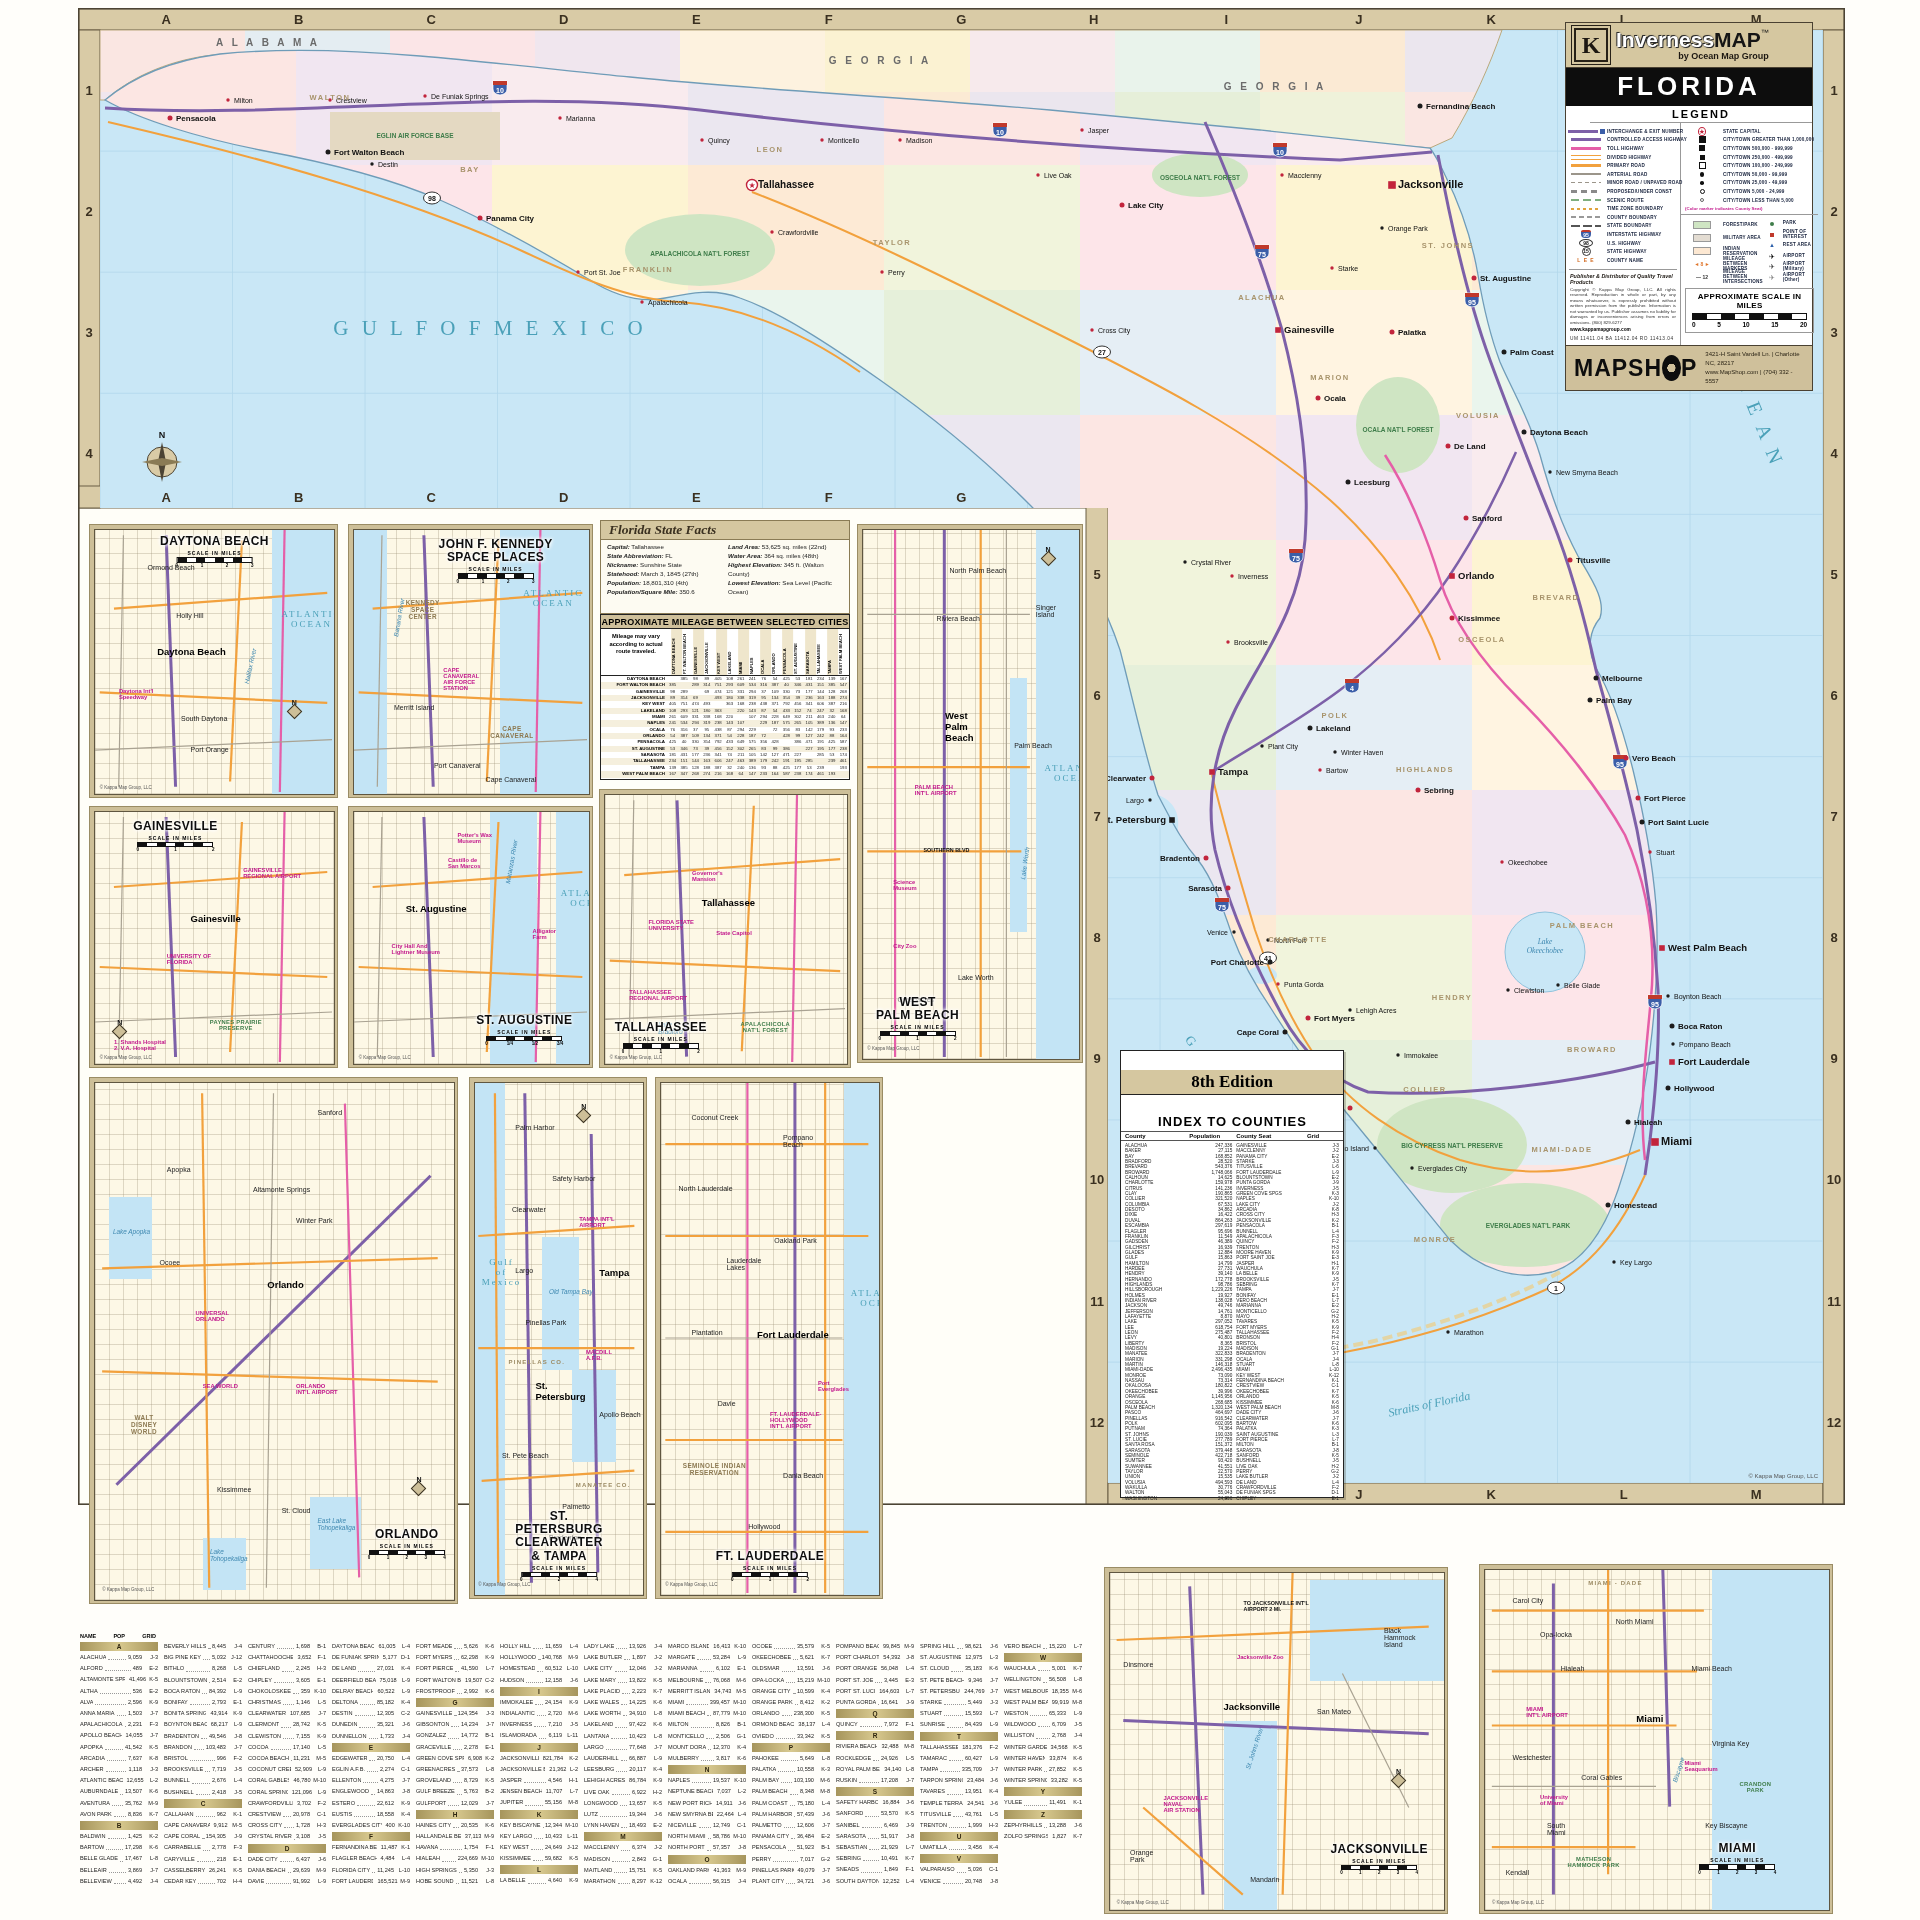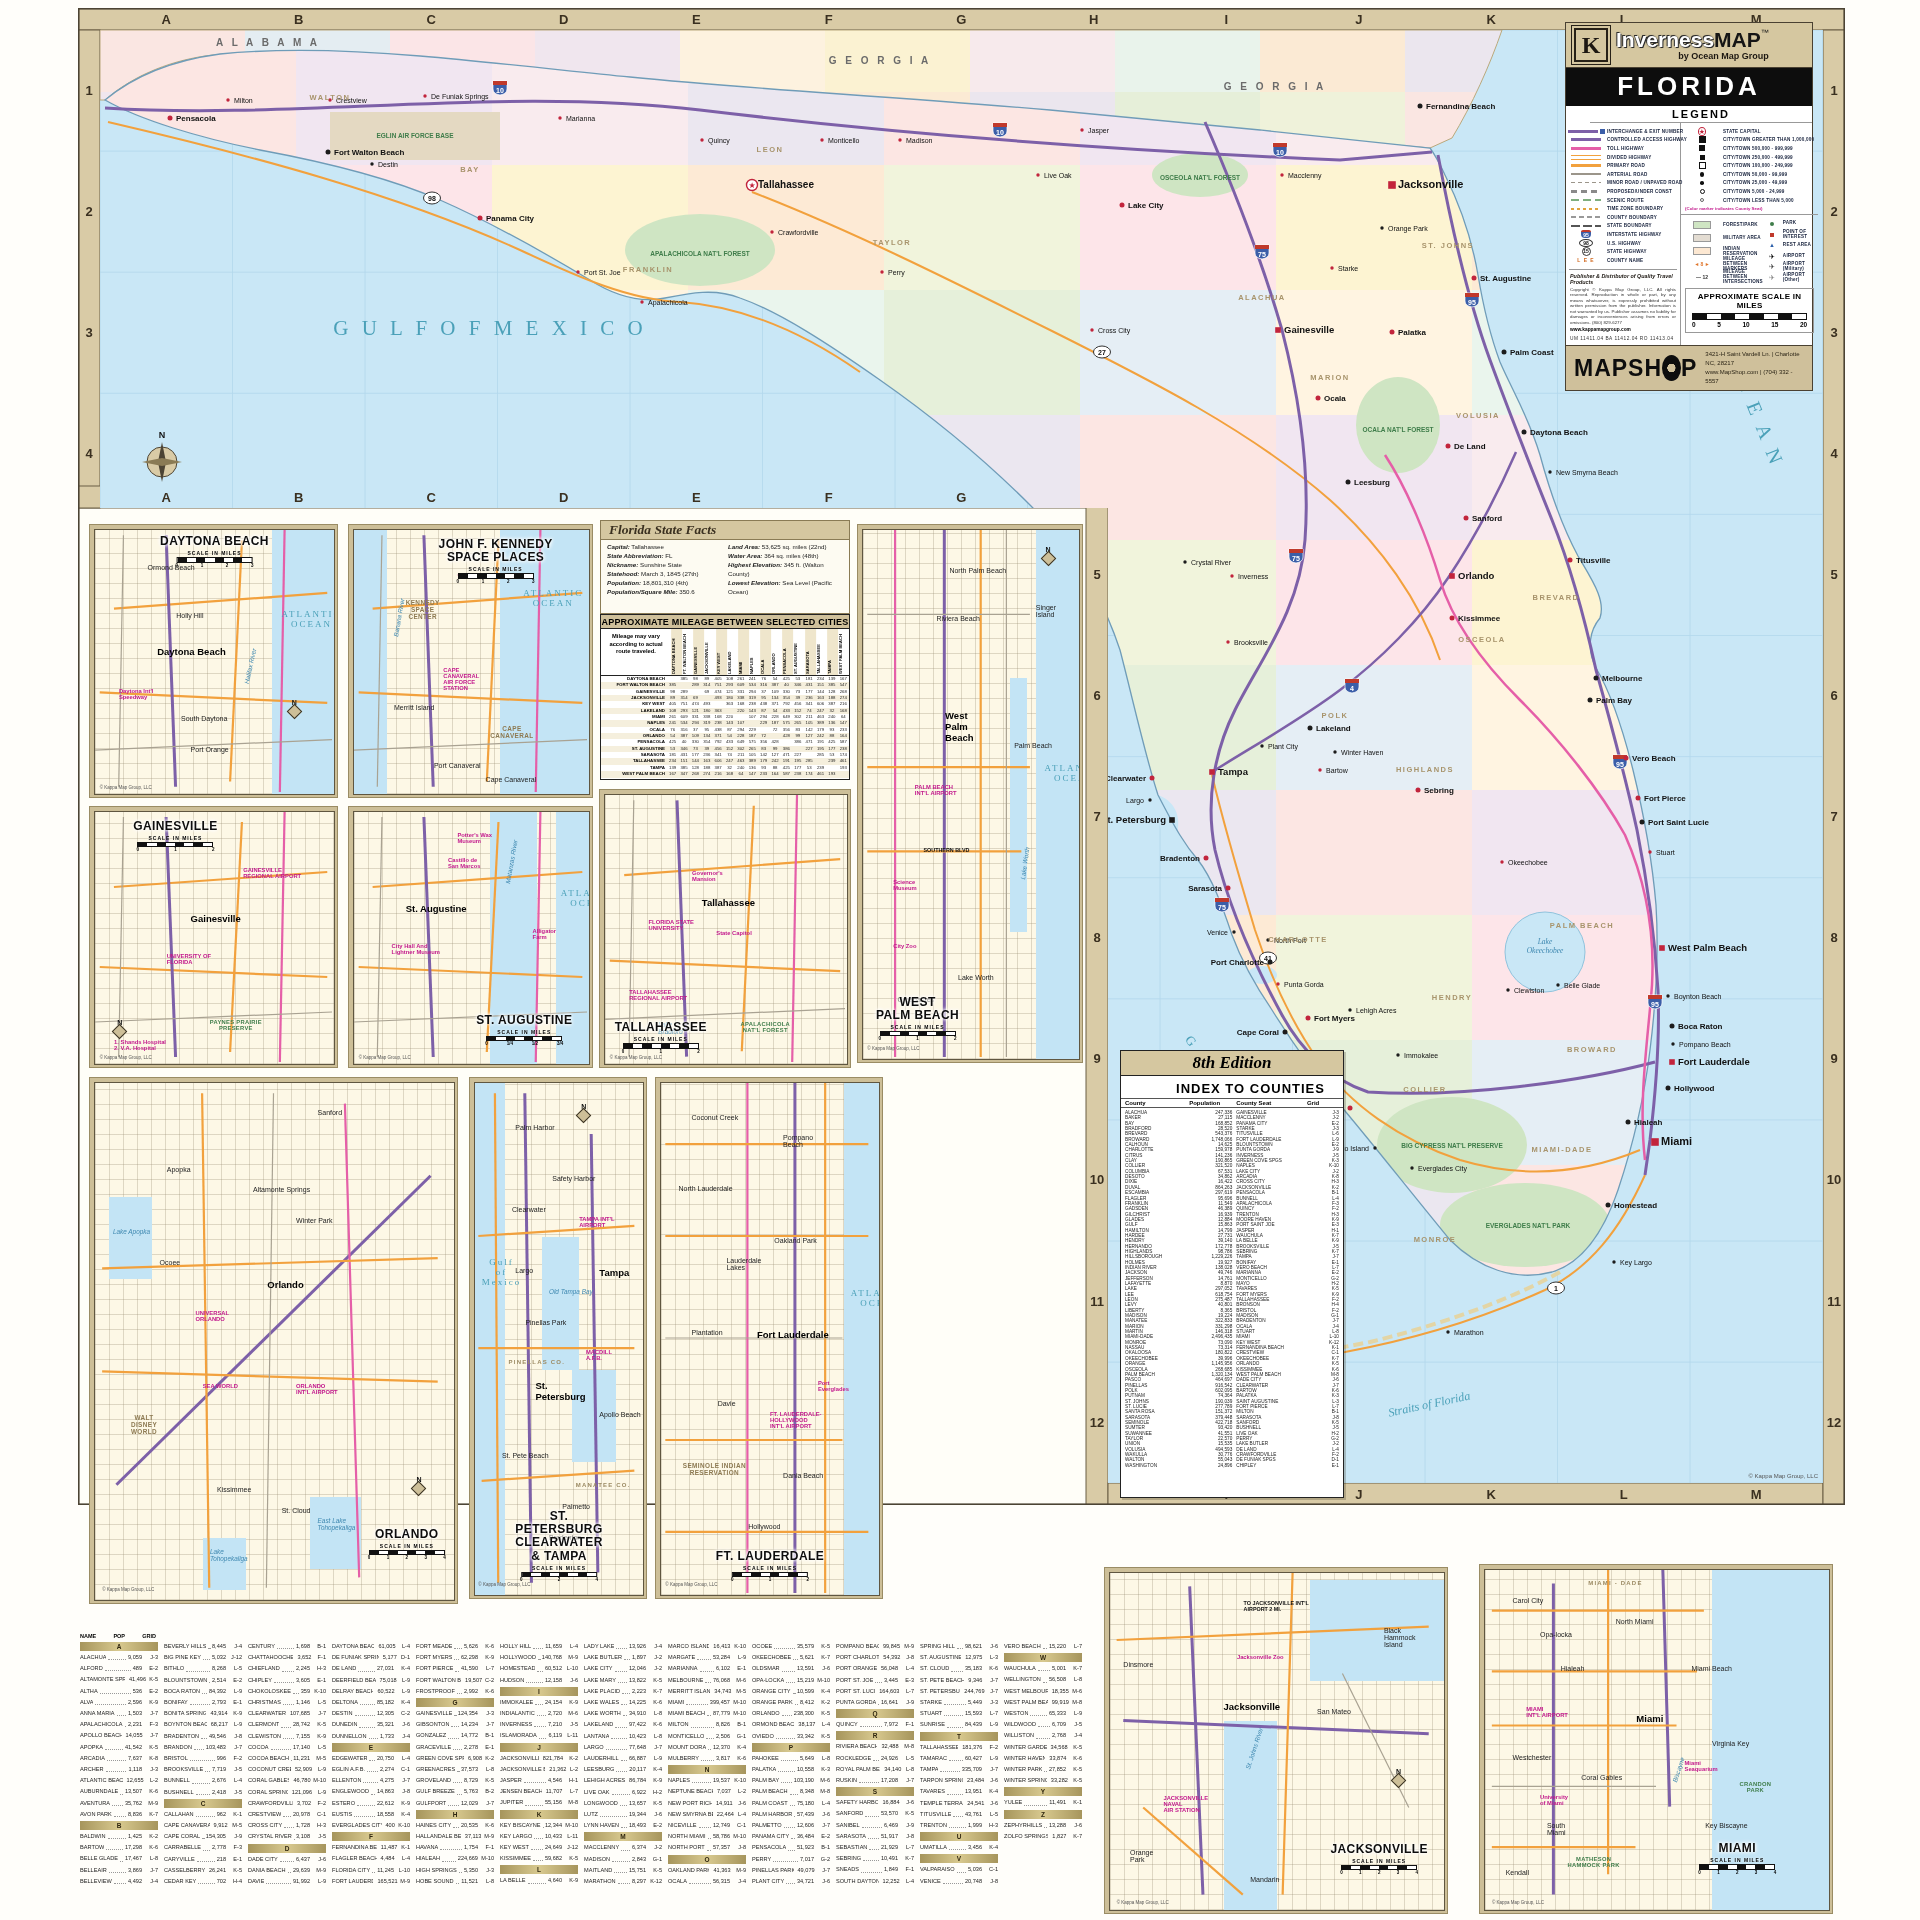--- a/index.html
+++ b/index.html
@@ -34,22 +34,22 @@
   .scaleblk{border:1px solid #999;margin-top:5px;padding:3px 6px 4px;}
   .scalelab{font-size:8px;font-weight:bold;text-align:center;margin-bottom:3px;letter-spacing:.3px;}
   .sbar{height:4.5px;border:1px solid #111;background:repeating-linear-gradient(90deg,#111 0 12.5%,#fff 12.5% 25%);}
   .sticks{display:flex;justify-content:space-between;font-size:6.5px;font-weight:bold;margin-top:1px;padding:0 0;}
   .mapshopbar{background:#cfc09b;border-top:1.5px solid #4a4132;display:flex;align-items:center;gap:8px;padding:4px 8px;}
   .mslogo{font-size:23px;font-weight:800;color:#0d0d0d;letter-spacing:1px;}
   .mso{color:#0d0d0d;background:radial-gradient(circle,#cfc09b 25%,#0d0d0d 27%);border-radius:50%;}
   .msaddr{font-size:6px;color:#2c2517;line-height:1.5;}
   
   #countybox{position:absolute;left:1120px;top:1050px;width:222px;height:446px;background:#fff;border:1.5px solid #222;box-shadow:2px 2px 0 rgba(60,50,30,.25);}
-  .cb-ed{background:#d5c7a0;border-bottom:1px solid #222;font-family:"Liberation Serif",serif;font-style:italic;font-weight:bold;font-size:17px;text-align:center;padding:2px 1px;}
-  .cb-title{font-size:13px;font-weight:bold;text-align:center;letter-spacing:1px;padding:5px 0 2px;margin-left:37px;}
+  .cb-ed{background:#d5c7a0;border-bottom:1px solid #222;font-family:"Liberation Serif",serif;font-weight:bold;font-size:17px;text-align:center;padding:2px 1px;margin-top:19px;}
+  .cb-title{font-size:13px;font-weight:bold;letter-spacing:1px;padding:19px 0 2px;margin-left:37px;}
   .cb-head{display:grid;grid-template-columns:30% 22% 33% 15%;font-size:6px;font-weight:bold;border-top:1px solid #555;border-bottom:1px solid #555;padding:1px 4px;}
   .cb-rows{padding:2px 4px;}
   .cb-r{display:grid;grid-template-columns:30% 22% 33% 15%;font-size:4.7px;line-height:5.35px;color:#222;}
   .cb-r span{overflow:hidden;white-space:nowrap;}
   .cb-pop{text-align:right;padding-right:4px;}
   .cb-grid{text-align:right;}
   
   #factsbox{position:absolute;left:600px;top:520px;width:248px;height:92px;background:#fdfbf2;border:1.5px solid #8a7b55;}
   .fb-title{background:#d5c7a0;font-family:"Liberation Serif",serif;font-style:italic;font-weight:bold;font-size:13.5px;color:#3a3020;padding:1px 8px;border-bottom:1px solid #8a7b55;}
   .fb-cols{display:flex;padding:3px 6px;gap:6px;}

